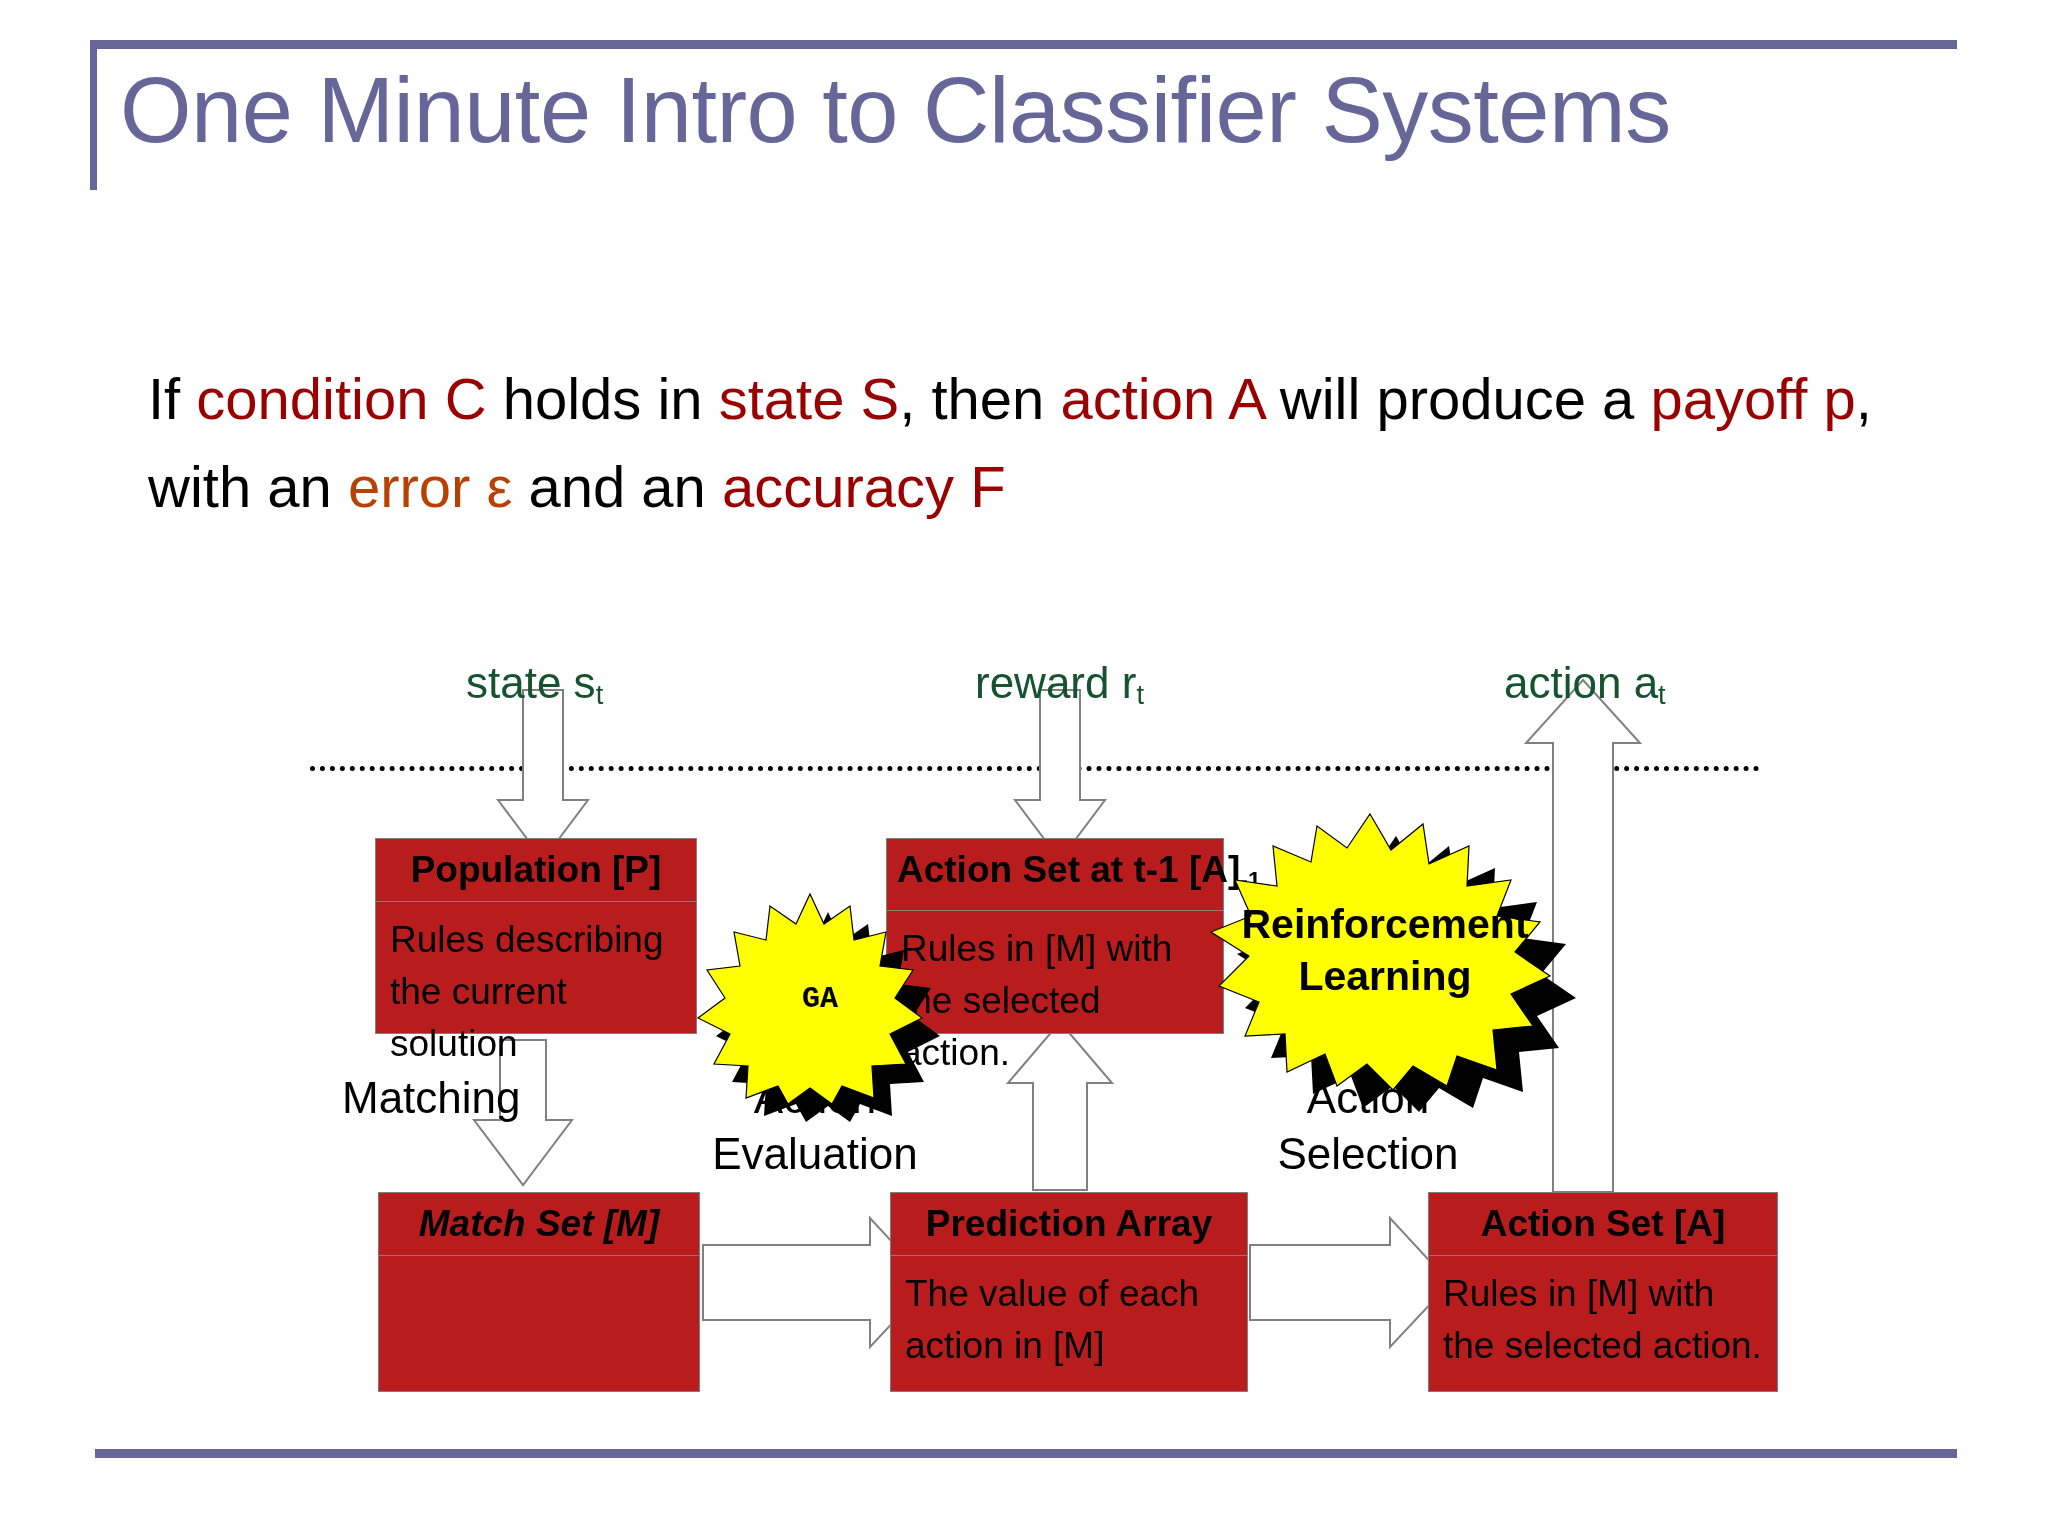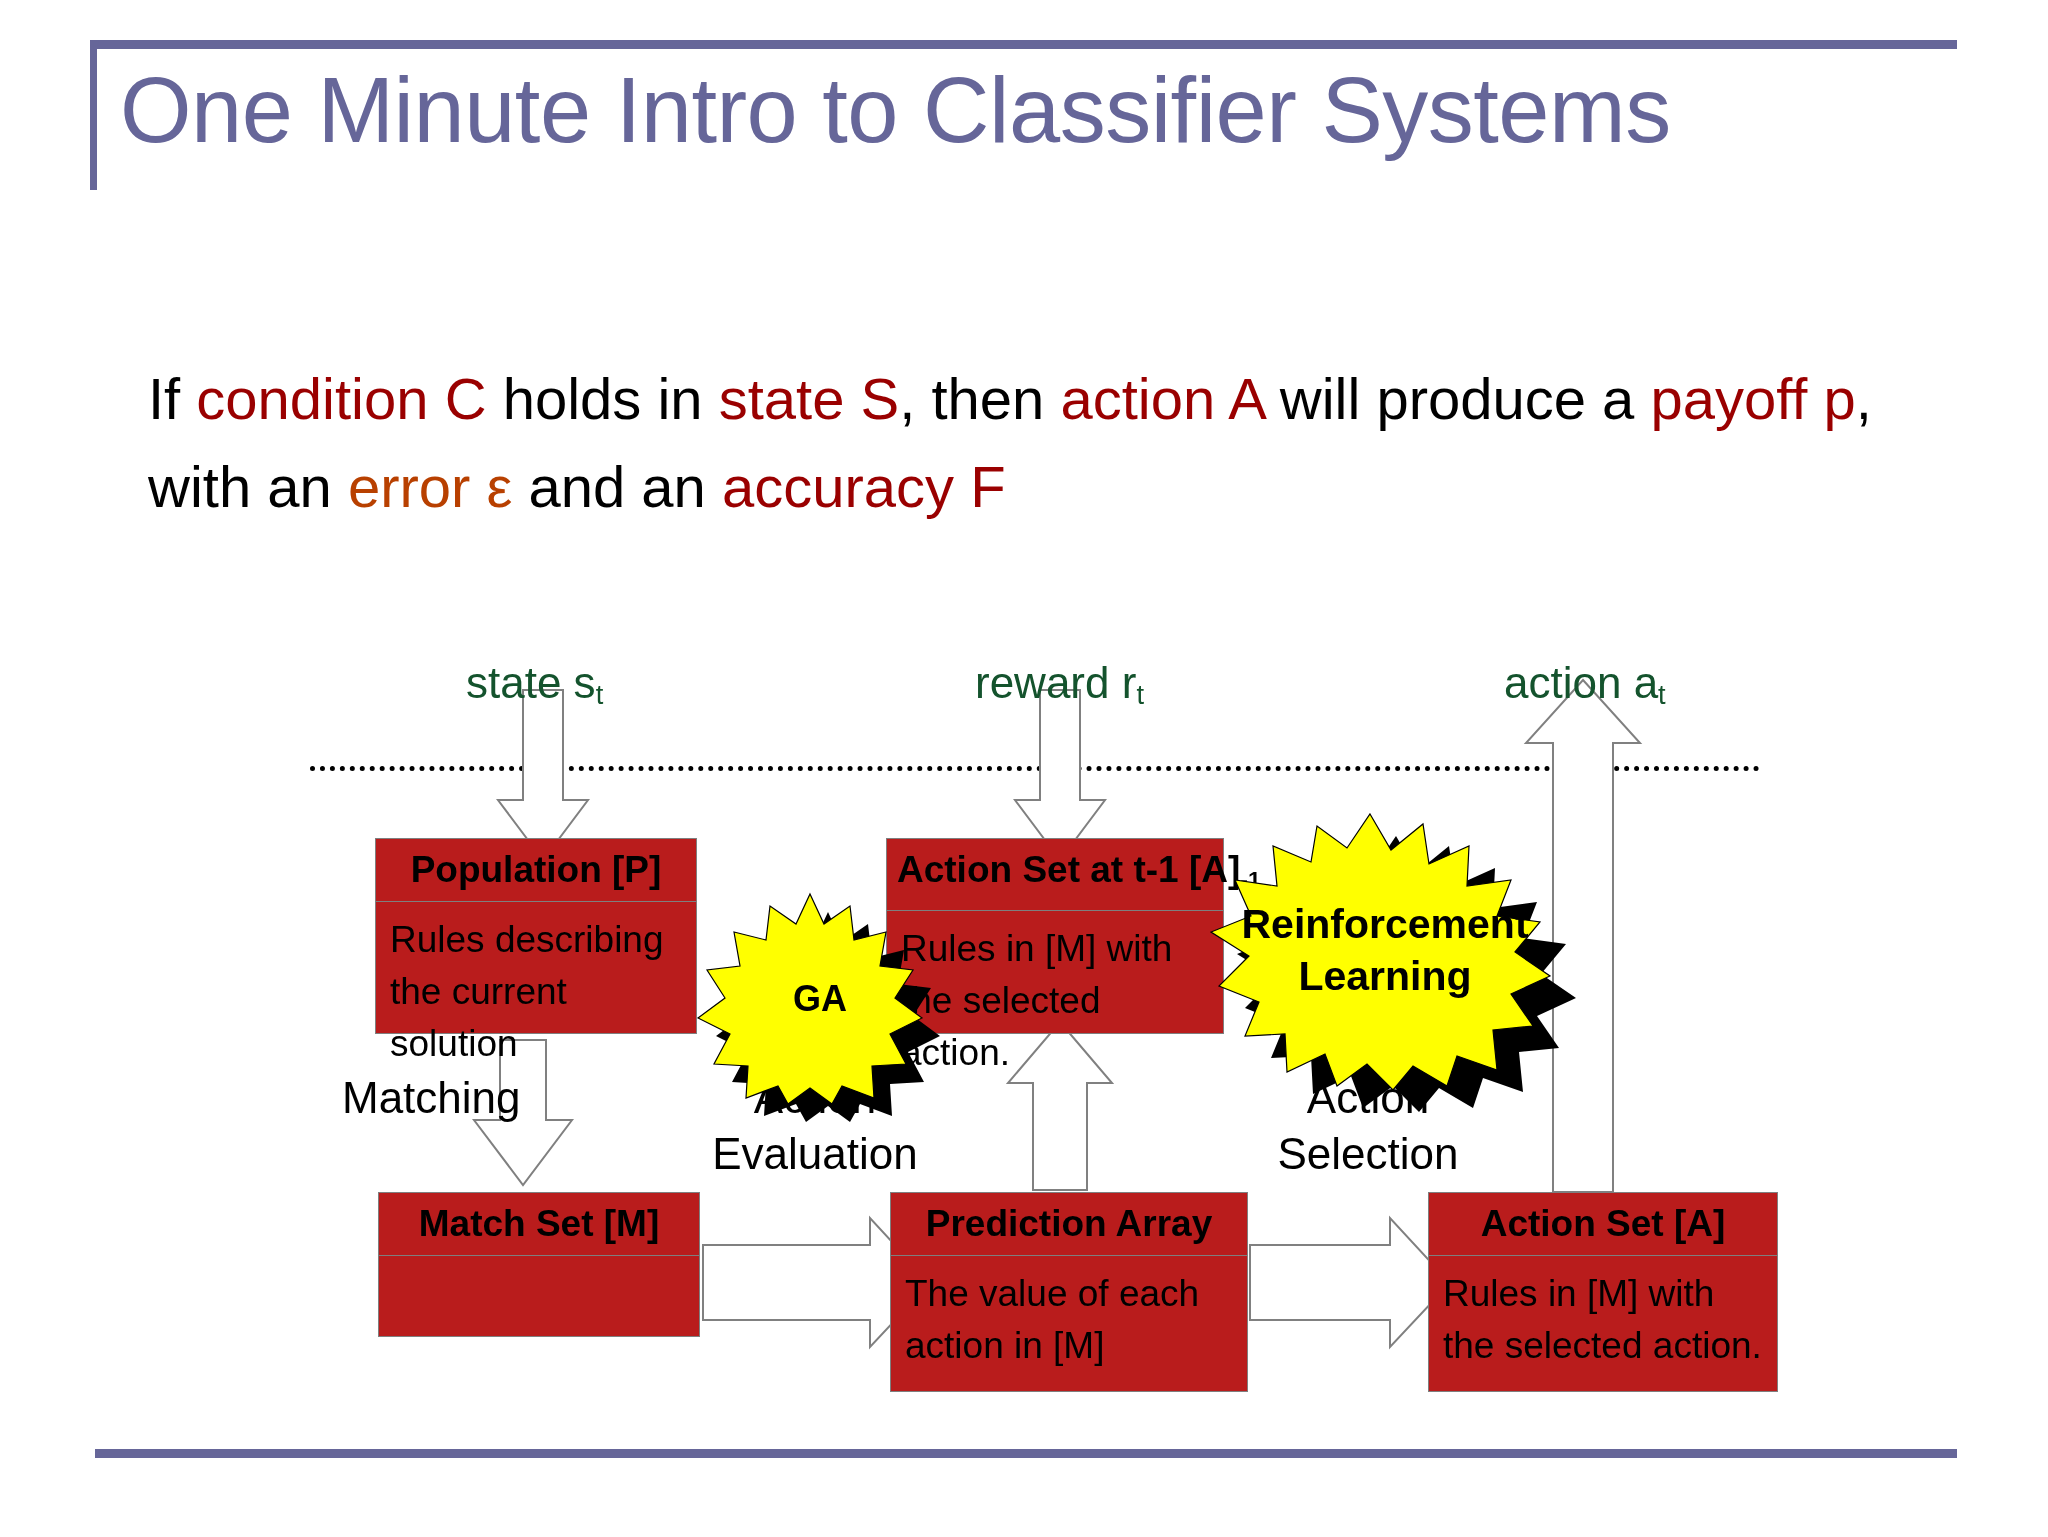--- a/index.html
+++ b/index.html
@@ -225,21 +225,21 @@
   <div class="flow-box" style="left:375px;top:838px;width:322px;height:196px;">
     <div class="box-title">Population [P]</div>
     <div class="box-body">Rules describing the current solution</div>
   </div>
 
   <div class="flow-box" style="left:886px;top:838px;width:338px;height:196px;">
     <div class="box-title" style="text-align:left;padding-left:10px;"><span>Action Set at t-1 [A]</span><sub>-1</sub></div>
     <div class="box-body">Rules in [M] with the selected action.</div>
   </div>
 
-  <div class="flow-box" style="left:378px;top:1192px;width:322px;height:145px;">
+  <div class="flow-box" style="left:378px;top:1192px;width:322px;height:200px;font-style:italic;">
     <div class="box-title">Match Set [M]</div>
   </div>
 
   <div class="flow-box" style="left:890px;top:1192px;width:358px;height:200px;">
     <div class="box-title">Prediction Array</div>
     <div class="box-body">The value of each action in [M]</div>
   </div>
 
   <div class="flow-box" style="left:1428px;top:1192px;width:350px;height:200px;">
     <div class="box-title">Action Set [A]</div>
@@ -260,21 +260,21 @@
           110,4 124,34 150,16 154,50 186,42 180,76 213,80 195,108 222,128 190,144
           206,174 172,176 174,208 142,196 132,214 110,198 88,214 78,196 46,208
           48,176 14,174 30,144 -2,128 25,108 7,80 40,76 34,42 66,50 70,16 96,34"></polygon>
       </g>
 
       <polygon fill="#ffff00" stroke="#000000" stroke-width="1.2" points="
         110,4 124,34 150,16 154,50 186,42 180,76 213,80 195,108 222,128 190,144
         206,174 172,176 174,208 142,196 132,214 110,198 88,214 78,196 46,208
         48,176 14,174 30,144 -2,128 25,108 7,80 40,76 34,42 66,50 70,16 96,34"></polygon>
     </svg>
-    <div class="star-label" style="font-size:36px;padding-right:28px;padding-bottom:34px;">GA</div>
+    <div class="star-label" style="font-size:30px;padding-right:28px;padding-bottom:34px;font-family:Liberation Mono, monospace;">GA</div>
   </div>
 
   <div class="star" style="left:1215px;top:810px;width:340px;height:280px;">
     <svg viewBox="0 0 340 280" width="340" height="280">
 
       <g transform="translate(26,22)">
         <polygon fill="#000000" points="
           155,4 176,40 208,14 214,54 254,36 252,76 296,70 282,106 325,112 300,142
           335,166 296,184 318,216 278,220 282,260 242,246 232,276 198,256 178,280
           152,254 122,276 110,244 72,262 70,224 30,226 44,192 4,176 34,146 -4,122

